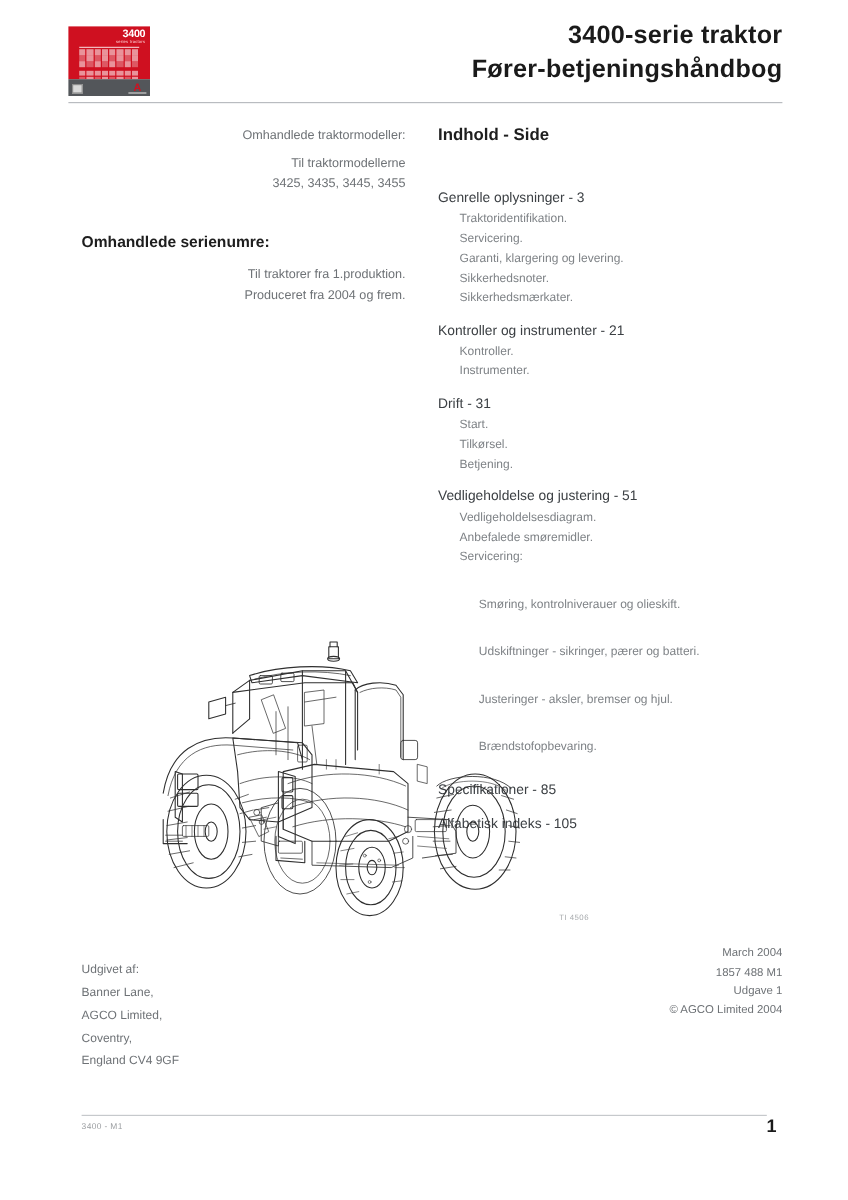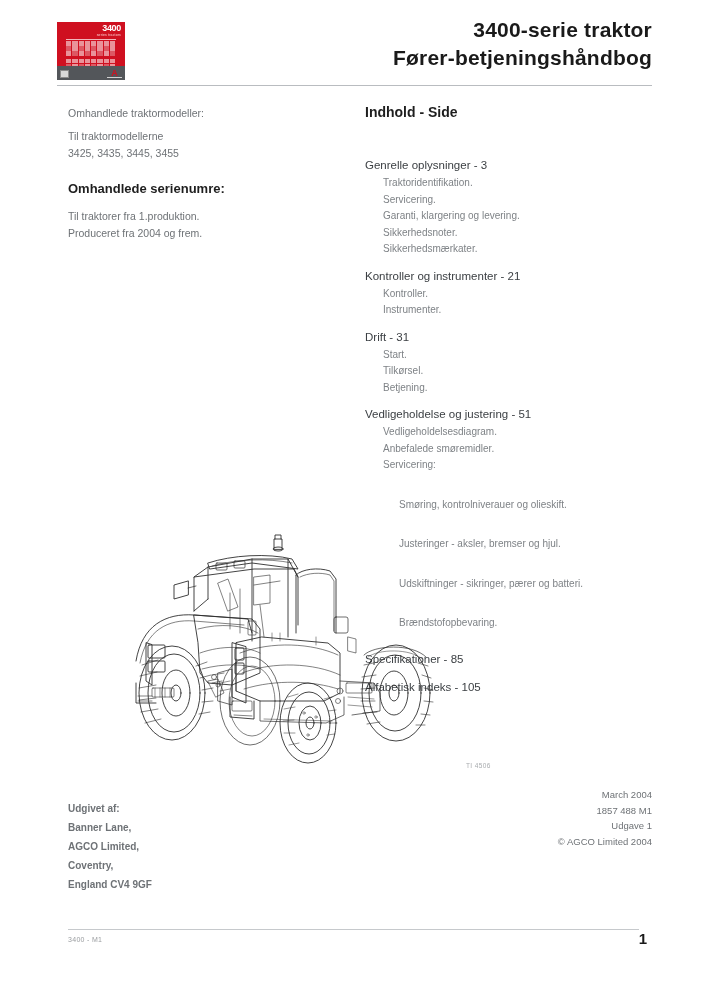--- a/index.html
+++ b/index.html
@@ -159,27 +159,28 @@
     position: absolute;
     left: 68px;
     top: 105px;
     width: 270px;
   }
   .lc-line {
     font-size: 10.5px;
     color: #6e7276;
     line-height: 17.5px;
     white-space: nowrap;
+    text-align: right;
   }
   .lc-head {
     font-size: 13px;
     font-weight: bold;
     color: #1e1e1e;
     line-height: 18px;
-    margin-top: 17px;
+    margin-top: 30px;
     margin-bottom: 10px;
     white-space: nowrap;
   }
   .lc-gap {
     height: 5px;
   }
 
   
   .toc {
     position: absolute;
@@ -243,21 +244,20 @@
     color: #a8abae;
     letter-spacing: 0.4px;
   }
 
   
   .pub-left {
     position: absolute;
     left: 68px;
     top: 799px;
     width: 230px;
-    font-weight: bold;
   }
   .pub-left .pl {
     font-size: 10px;
     color: #6e7276;
     line-height: 19px;
     white-space: nowrap;
   }
   .pub-right {
     position: absolute;
     right: 55px;
@@ -412,22 +412,22 @@
       <div class="toc-item">Tilkørsel.</div>
       <div class="toc-item">Betjening.</div>
     </div>
 
     <div class="toc-section">
       <div class="toc-sec-head">Vedligeholdelse og justering - 51</div>
       <div class="toc-item">Vedligeholdelsesdiagram.</div>
       <div class="toc-item">Anbefalede smøremidler.</div>
       <div class="toc-item">Servicering:</div>
       <div class="toc-item lvl2">Smøring, kontrolniverauer og olieskift.</div>
+      <div class="toc-item lvl2">Udskiftninger - sikringer, pærer og batteri.</div>
       <div class="toc-item lvl2">Justeringer - aksler, bremser og hjul.</div>
-      <div class="toc-item lvl2">Udskiftninger - sikringer, pærer og batteri.</div>
       <div class="toc-item lvl2">Brændstofopbevaring.</div>
     </div>
 
     <div style="height:9px"></div>
     <div class="toc-plain">Specifikationer - 85</div>
     <div class="toc-plain">Alfabetisk indeks - 105</div>
   </div>
 
   <div class="illus">
     <svg viewBox="0 0 420 245" xmlns="http://www.w3.org/2000/svg" fill="none" stroke="#2f2f2f" stroke-width="0.9" stroke-linejoin="round" stroke-linecap="round">

